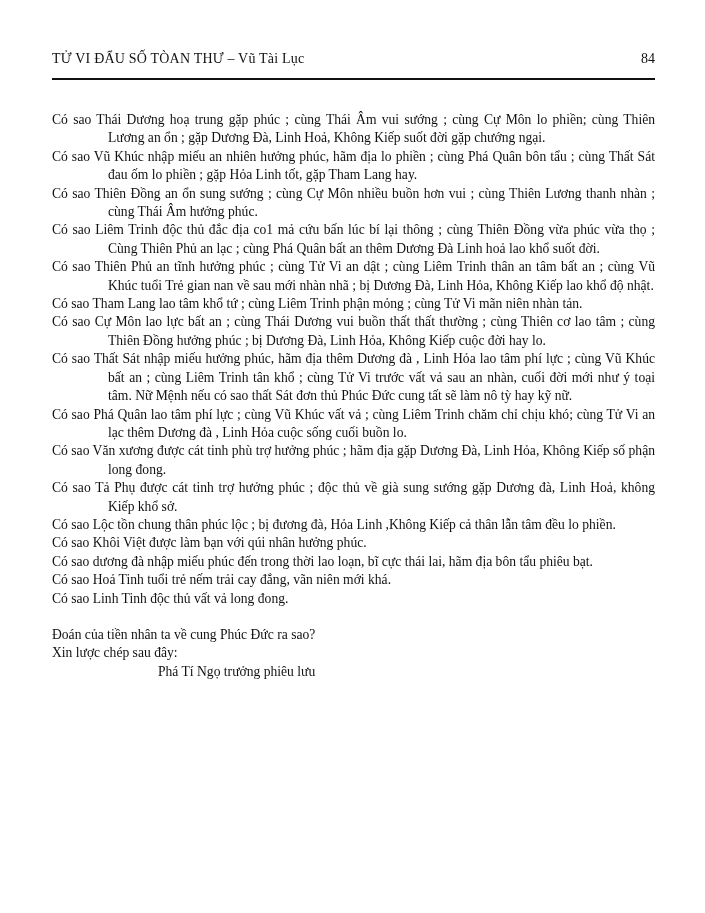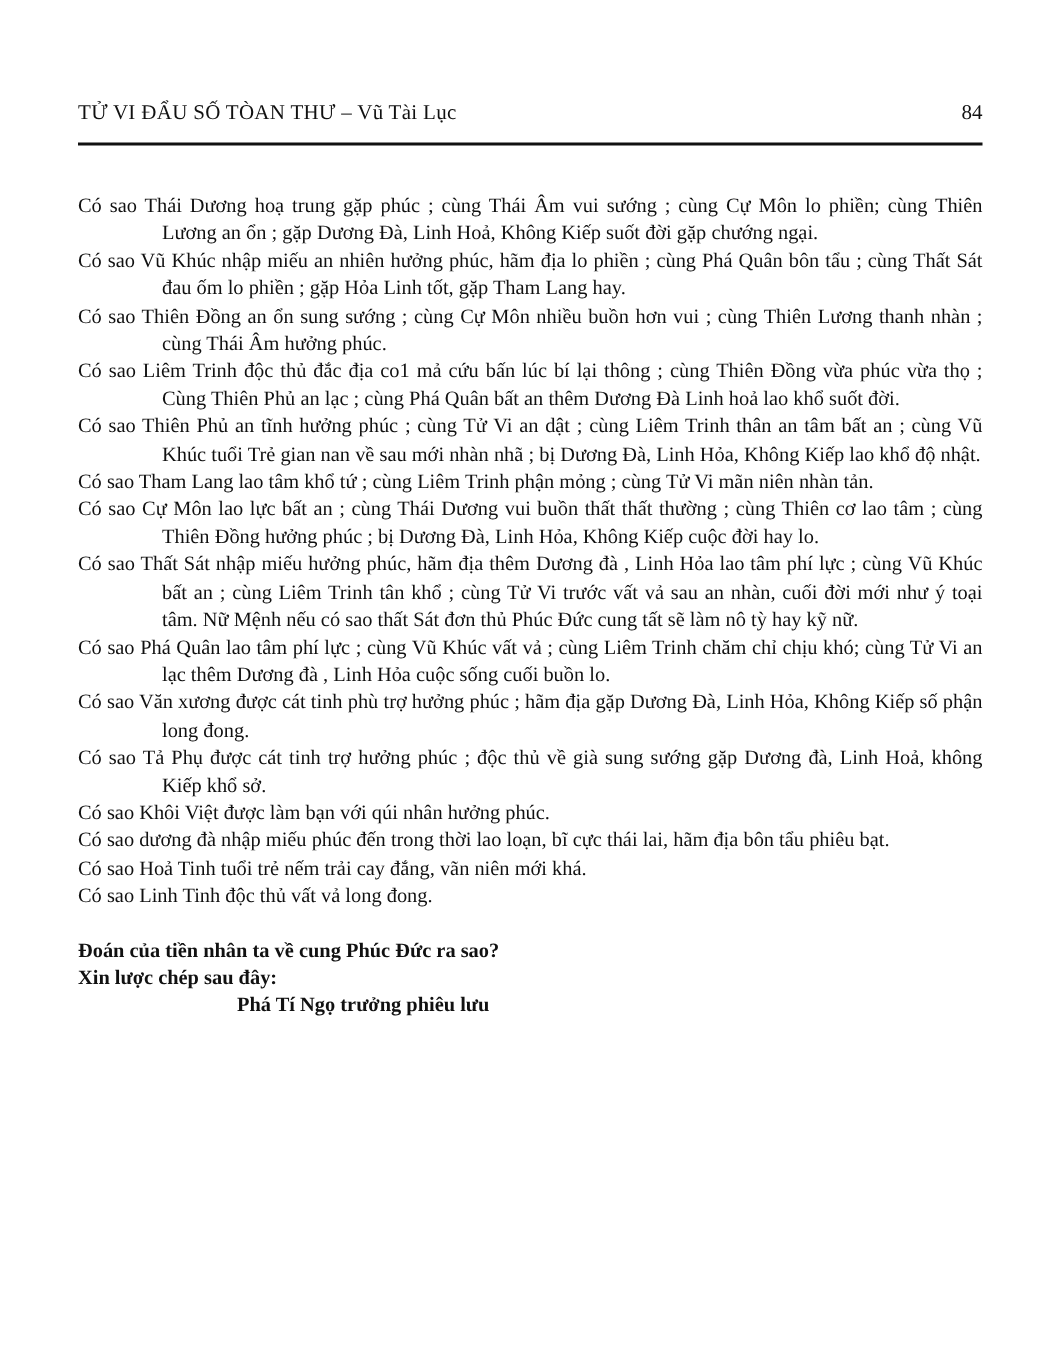--- a/index.html
+++ b/index.html
@@ -8,21 +8,21 @@
     background: #ffffff;
   }
   .page {
     position: relative;
     width: 705px;
     height: 913px;
     background: #ffffff;
     color: #111111;
     font-family: "Liberation Serif", "DejaVu Serif", serif;
     box-sizing: border-box;
-    padding: 68px 50px 0 52px;
+    padding: 51px 50px 0 52px;
     overflow: hidden;
   }
   .header-row {
     display: flex;
     justify-content: space-between;
     align-items: baseline;
     font-size: 14px;
     line-height: 16px;
     margin-bottom: 11px;
   }
@@ -40,21 +40,20 @@
   }
   .para {
     margin: 0;
     padding-left: 56px;
     text-indent: -56px;
   }
   .footer-block {
     margin-top: 18px;
     font-size: 13.6px;
     line-height: 18.4px;
-    font-weight: bold;
   }
   .footer-line { margin: 0; }
   .footer-verse {
     margin: 0;
     padding-left: 106px;
   }
 </style>
 </head>
 <body>
 
@@ -72,20 +71,21 @@
     <p class="para">Có sao Vũ Khúc nhập miếu an nhiên hưởng phúc, hãm địa lo phiền ; cùng Phá Quân bôn tẩu ; cùng Thất Sát đau ốm lo phiền ; gặp Hỏa Linh tốt, gặp Tham Lang hay.</p>
     <p class="para">Có sao Thiên Đồng an ổn sung sướng ; cùng Cự Môn nhiều buồn hơn vui ; cùng Thiên Lương thanh nhàn ; cùng Thái Âm hưởng phúc.</p>
     <p class="para">Có sao Liêm Trinh độc thủ đắc địa co1 mả cứu bấn lúc bí lại thông ; cùng Thiên Đồng vừa phúc vừa thọ ; Cùng Thiên Phủ an lạc ; cùng Phá Quân bất an thêm Dương Đà Linh hoả lao khổ suốt đời.</p>
     <p class="para">Có sao Thiên Phủ an tĩnh hưởng phúc ; cùng Tử Vi an dật ; cùng Liêm Trinh thân an tâm bất an ; cùng Vũ Khúc tuổi Trẻ gian nan về sau mới nhàn nhã ; bị Dương Đà, Linh Hỏa, Không Kiếp lao khổ độ nhật.</p>
     <p class="para">Có sao Tham Lang lao tâm khổ tứ ; cùng Liêm Trinh phận mỏng ; cùng Tử Vi mãn niên nhàn tản.</p>
     <p class="para">Có sao Cự Môn lao lực bất an ; cùng Thái Dương vui buồn thất thất thường ; cùng Thiên cơ lao tâm ; cùng Thiên Đồng hưởng phúc ; bị Dương Đà, Linh Hỏa, Không Kiếp cuộc  đời hay lo.</p>
     <p class="para">Có sao Thất Sát nhập miếu hưởng phúc, hãm địa thêm Dương đà , Linh Hỏa lao tâm phí lực ; cùng Vũ Khúc bất an ; cùng Liêm Trinh tân khổ ; cùng Tử Vi trước vất vả sau an nhàn, cuối đời mới như ý toại tâm. Nữ Mệnh nếu có sao thất Sát đơn thủ Phúc Đức cung tất sẽ làm nô tỳ hay kỹ nữ.</p>
     <p class="para">Có sao Phá Quân lao tâm phí lực ; cùng Vũ Khúc vất vả ; cùng Liêm Trinh chăm chỉ chịu khó; cùng Tử Vi an lạc thêm Dương đà , Linh Hỏa cuộc sống cuối buồn lo.</p>
     <p class="para">Có sao Văn xương được cát tinh phù trợ hưởng phúc ; hãm địa gặp Dương Đà, Linh Hỏa, Không Kiếp số phận long đong.</p>
     <p class="para">Có sao Tả Phụ được cát tinh trợ hưởng phúc ; độc thủ về già sung sướng gặp Dương đà, Linh Hoả, không Kiếp khổ sở.</p>
+    <p class="para">Có sao Lộc tồn chung thân phúc lộc ; bị đương đà, Hỏa Linh ,Không Kiếp cả thân lẫn tâm đều lo phiền.</p>
     <p class="para">Có sao Khôi Việt được làm bạn với qúi nhân hưởng phúc.</p>
     <p class="para">Có sao dương đà nhập miếu phúc đến trong thời lao loạn, bĩ cực thái lai, hãm địa bôn tẩu phiêu bạt.</p>
     <p class="para">Có sao Hoả Tinh tuổi trẻ nếm trải cay đắng, vãn niên mới khá.</p>
     <p class="para">Có sao Linh Tinh độc thủ vất vả long đong.</p>
   </div>
 
   <div class="footer-block">
     <p class="footer-line">Đoán của tiền nhân ta về cung Phúc Đức ra sao?</p>
     <p class="footer-line">Xin lược chép sau đây:</p>
     <p class="footer-verse">Phá Tí Ngọ trưởng phiêu lưu</p>

